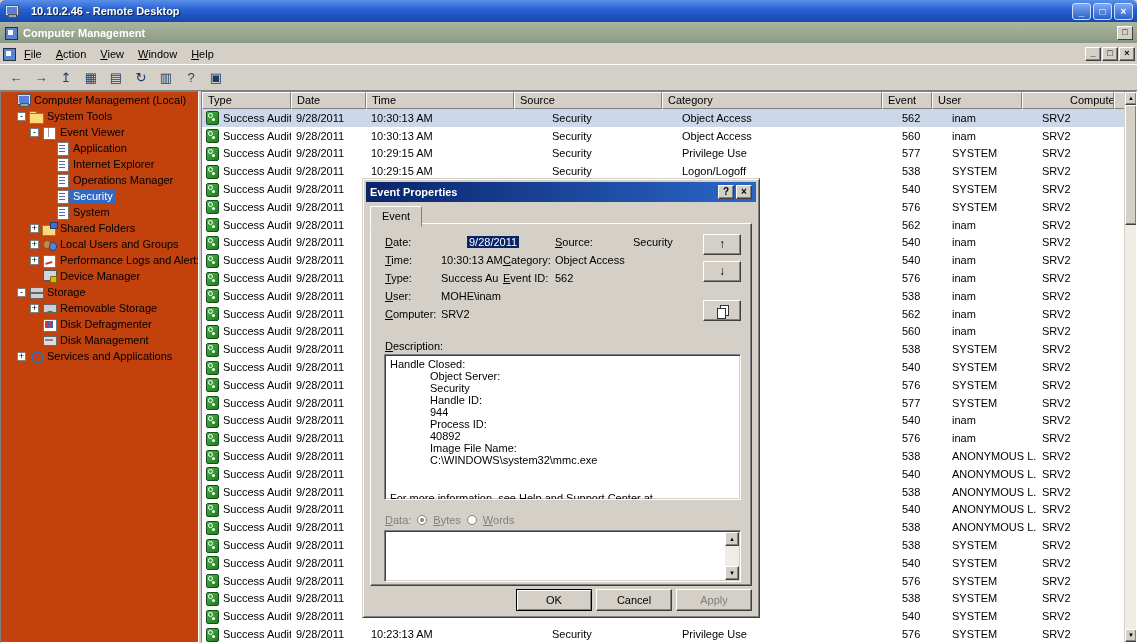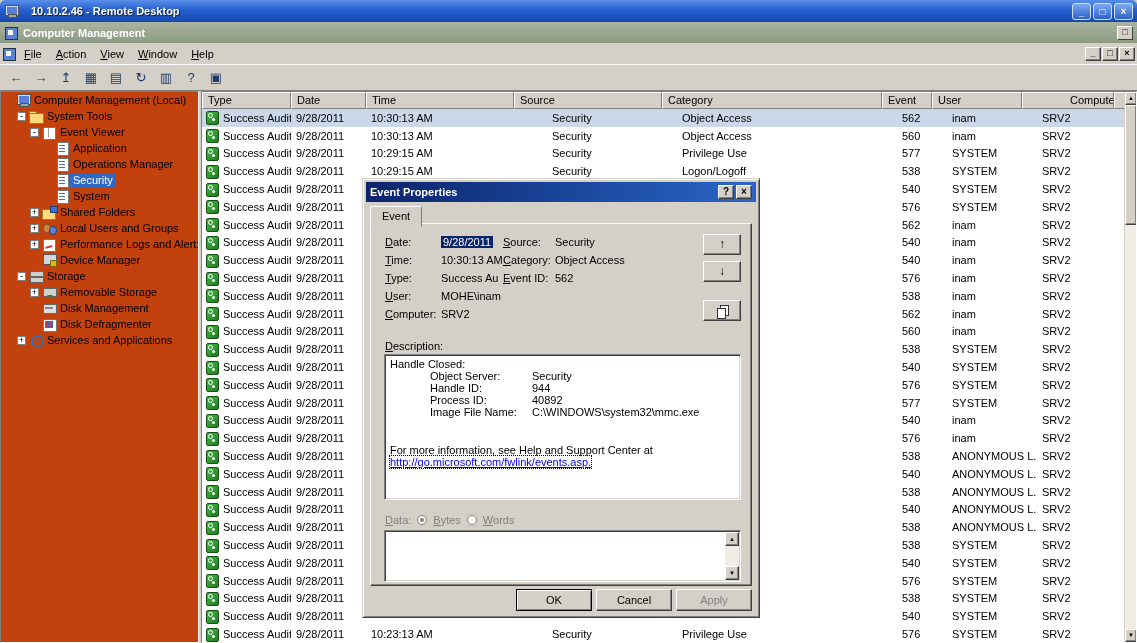--- a/index.html
+++ b/index.html
@@ -103,35 +103,35 @@
   .dialog { position:absolute; left:362px; top:178px; width:398px; height:440px; background:#d4d0c8; padding:3px;
             border:1px solid; border-color:#d4d0c8 #404040 #404040 #d4d0c8; box-shadow:inset 1px 1px 0 #fff, inset -1px -1px 0 #808080; }
   .dtitle { height:20px; background:linear-gradient(90deg,#0a246a,#2a66c8); color:#fff; font-weight:bold; display:flex; align-items:center; padding:0 4px; }
   .dtitle-text { flex:1; }
   .dtbtn { width:16px; height:14px; margin-left:2px; background:#d4d0c8; border:1px solid; border-color:#fff #404040 #404040 #fff;
            box-shadow:inset -1px -1px 0 #808080; font-size:10px; line-height:12px; text-align:center; font-weight:bold; color:#000; }
   .tabs { height:21px; padding:3px 4px 0; }
   .tab { display:inline-block; background:#d4d0c8; border:1px solid; border-color:#fff #808080 #d4d0c8 #fff; padding:3px 11px 4px; position:relative; top:1px; z-index:2; }
   .page { margin:0 4px; height:363px; position:relative; background:#d4d0c8; border:1px solid; border-color:#fff #404040 #404040 #fff; box-shadow:inset -1px -1px 0 #808080; }
   .frow { position:absolute; left:14px; right:62px; display:flex; }
-  .fr1{top:12px;} .fr2{top:30px;} .fr3{top:48px;} .fr4{top:66px;} .fr5{top:84px;}
+  .fr1{top:12px;gap:26px;} .fr2{top:30px;} .fr3{top:48px;} .fr4{top:66px;} .fr5{top:84px;}
   .flabel { width:56px; } .fvalue { width:62px; white-space:nowrap; overflow:hidden; }
   .flabel2 { width:52px; } .fvalue2 { flex:1; white-space:nowrap; }
   .hl { background:#0a246a; color:#fff; padding:0 2px; }
   .navcol { position:absolute; top:10px; right:10px; width:38px; }
   .navbtn { width:38px; height:21px; margin-bottom:6px; background:#d4d0c8; border:1px solid; border-color:#fff #404040 #404040 #fff;
             box-shadow:inset -1px -1px 0 #808080; font-size:12px; line-height:17px; text-align:center; }
   .navbtn.copy { margin-top:12px; position:relative; }
   .copy-pages { position:absolute; left:13px; top:4px; width:12px; height:12px; }
   .copy-pages::before, .copy-pages::after { content:""; position:absolute; width:7px; height:9px; background:#fff; border:1px solid #333; }
   .copy-pages::before { left:3px; top:0; } .copy-pages::after { left:0; top:3px; }
   .desc-label { position:absolute; left:14px; top:116px; }
   .descbox { position:absolute; left:13px; top:130px; width:357px; height:146px; background:#fff; overflow:hidden; padding:3px 5px;
              border:1px solid; border-color:#808080 #fff #fff #808080; box-shadow:inset 1px 1px 0 #404040, inset -1px -1px 0 #d4d0c8; }
-  .descline { display:flex; padding-left:40px; }
+  .descline { display:flex; padding-left:40px;flex-direction:column; }
   .dlabel { width:102px; flex:none; } .dvalue { flex:1; white-space:nowrap; }
   .desc-gap { height:26px; }
   .desc-link { color:#0000ee; text-decoration:underline; outline:1px dotted #000; display:inline-block; }
   .data-row { position:absolute; left:14px; top:290px; display:flex; align-items:center; color:#808080; gap:6px; }
   .radio { width:10px; height:10px; border-radius:50%; background:#fff; border:1px solid #808080; position:relative; display:inline-block; }
   .radio.on::after { content:""; position:absolute; left:2px; top:2px; width:4px; height:4px; border-radius:50%; background:#808080; }
   .databox { position:absolute; left:13px; top:306px; width:357px; height:52px; background:#fff;
              border:1px solid; border-color:#808080 #fff #fff #808080; box-shadow:inset 1px 1px 0 #404040, inset -1px -1px 0 #d4d0c8; }
   .dscroll { position:absolute; right:1px; top:1px; bottom:1px; width:14px; background:#efede6; }
   .dsbtn { width:14px; height:14px; background:#d4d0c8; border:1px solid; border-color:#fff #404040 #404040 #fff; box-shadow:inset -1px -1px 0 #808080;
@@ -222,20 +222,25 @@
         <span class="ic event-viewer-icon"></span>
         <span class="tlabel">Event Viewer</span>
       </div>
 
       <div class="titem lvl3">
         <span class="ebox"></span>
         <span class="ic event-log-icon"></span>
         <span class="tlabel">Application</span>
       </div>
 
+      <div class="titem lvl3">
+        <span class="ebox"></span>
+        <span class="ic event-log-icon"></span>
+        <span class="tlabel">Internet Explorer</span>
+      </div>
 
       <div class="titem lvl3">
         <span class="ebox"></span>
         <span class="ic event-log-icon"></span>
         <span class="tlabel">Operations Manager</span>
       </div>
 
       <div class="titem lvl3">
         <span class="ebox"></span>
         <span class="ic event-log-icon"></span>
@@ -279,28 +284,28 @@
       </div>
 
       <div class="titem lvl2">
         <span class="ebox">+</span>
         <span class="ic removable-storage-icon"></span>
         <span class="tlabel">Removable Storage</span>
       </div>
 
       <div class="titem lvl2">
         <span class="ebox"></span>
+        <span class="ic defrag-icon"></span>
+        <span class="tlabel">Disk Defragmenter</span>
+      </div>
+
+      <div class="titem lvl2">
+        <span class="ebox"></span>
         <span class="ic disk-management-icon"></span>
         <span class="tlabel">Disk Management</span>
-      </div>
-
-      <div class="titem lvl2">
-        <span class="ebox"></span>
-        <span class="ic defrag-icon"></span>
-        <span class="tlabel">Disk Defragmenter</span>
       </div>
 
       <div class="titem lvl1">
         <span class="ebox">+</span>
         <span class="ic services-icon"></span>
         <span class="tlabel">Services and Applications</span>
       </div>
     </div>
 
   <div class="splitter"></div>

